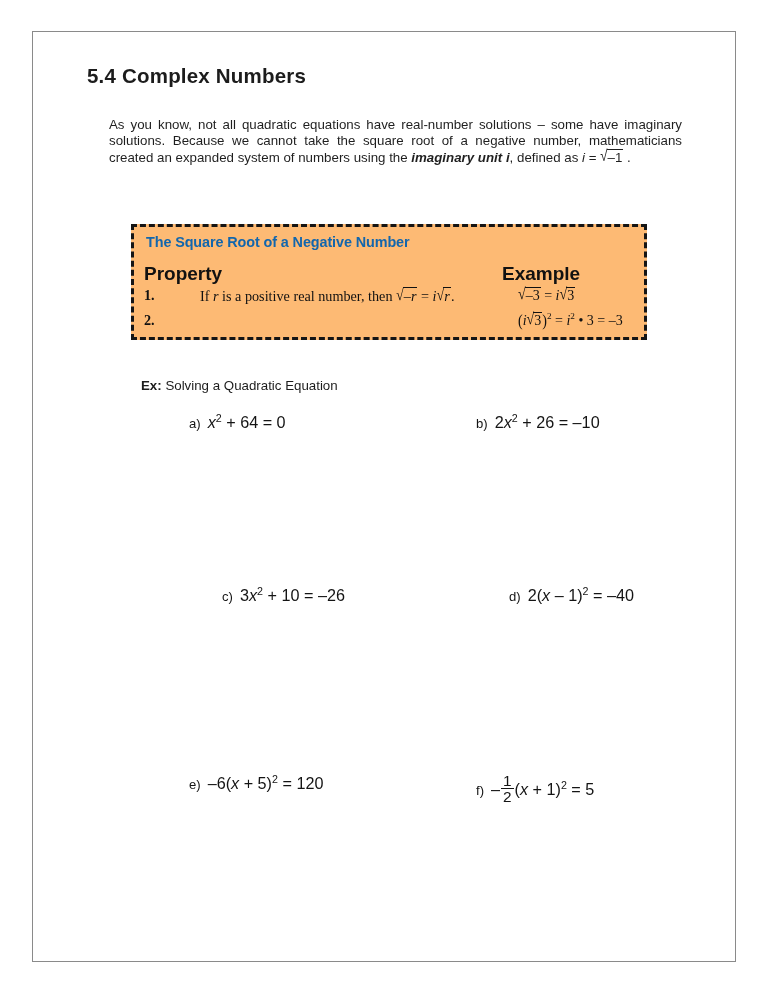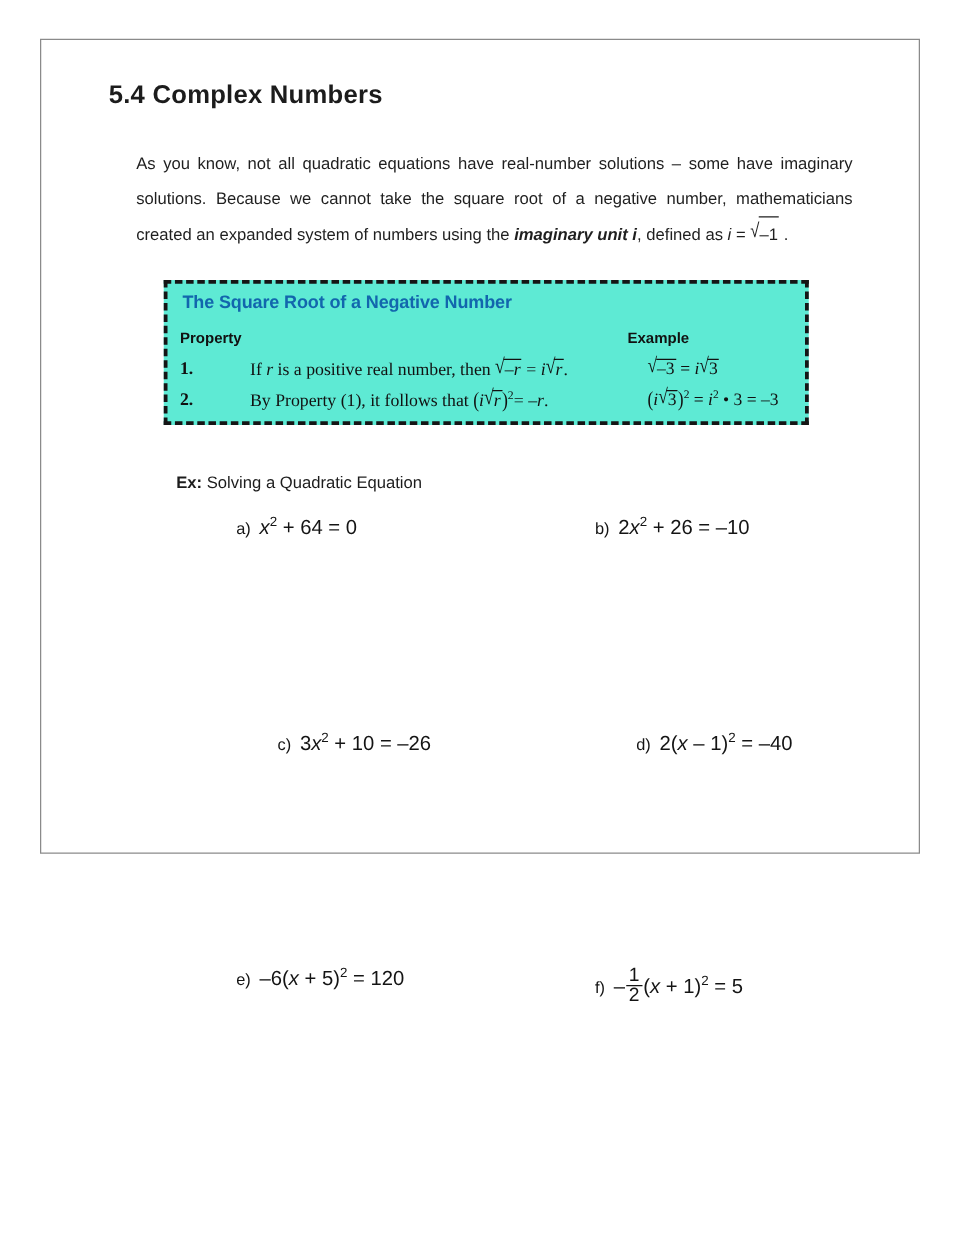--- a/index.html
+++ b/index.html
@@ -14,21 +14,21 @@
     font-family: "Liberation Sans", sans-serif;
     -webkit-font-smoothing: antialiased;
   }
 
   
   #page-sheet {
     position: absolute;
     left: 32px;
     top: 31px;
     width: 704px;
-    height: 652px;
+    height: 931px;
     border: 1px solid #8a8a8a;
     background: #ffffff;
     box-sizing: border-box;
   }
 
   
   #section-title {
     position: absolute;
     left: 54px;
     top: 32px;
@@ -39,21 +39,21 @@
     white-space: nowrap;
   }
 
   
   #intro-paragraph {
     position: absolute;
     left: 76px;
     top: 85px;
     width: 573px;
     font-size: 13.3px;
-    line-height: 28px;
+    line-height: 16px;
     color: #1f1f1f;
     text-align: justify;
     text-justify: inter-word;
   }
   #intro-paragraph .bital { font-style: italic; font-weight: bold; }
   .mvar { font-style: italic; }
 
   
   .radical {
     display: inline-block;
@@ -77,35 +77,35 @@
 
   
   #callout-box {
     position: absolute;
     left: 98px;
     top: 192px;
     width: 516px;
     height: 116px;
     box-sizing: border-box;
     border: 3px dashed #151515;
-    background: #5eead4;
+    background: #fdba74;
   }
   #callout-title {
     position: absolute;
     left: 12px;
     top: 7px;
     font-size: 14.4px;
     font-weight: bold;
     color: #1266ad;
     letter-spacing: -0.1px;
     white-space: nowrap;
   }
   .callout-col-head {
     position: absolute;
-    font-size: 12px;
+    font-size: 19px;
     font-weight: bold;
     color: #111111;
     font-family: "Liberation Sans", sans-serif;
     white-space: nowrap;
   }
   #head-property { left: 10px; top: 36px; }
   #head-example  { left: 368px; top: 36px; }
 
   .prop-num {
     position: absolute;
@@ -227,21 +227,20 @@
     <div class="callout-col-head" id="head-property">Property</div>
 
     <div class="callout-col-head" id="head-example">Example</div>
 
     <div class="prop-num row-1">1.</div>
     <div class="prop-text row-1"><span>If </span><span class="mvar">r</span><span> is a positive real number, then </span><span class="radical"><span class="rad-sign">√</span><span class="rad-body mvar">–r</span></span><span> = </span><span class="mvar">i</span><span class="radical"><span class="rad-sign">√</span><span class="rad-body mvar">r</span></span><span>.</span></div>
 
     <div class="prop-example row-1"><span class="radical"><span class="rad-sign">√</span><span class="rad-body">–3</span></span><span> = </span><span class="mvar">i</span><span class="radical"><span class="rad-sign">√</span><span class="rad-body">3</span></span></div>
 
     <div class="prop-num row-2">2.</div>
-    <div class="prop-text row-2"><span>By Property (1), it follows that </span><span class="paren-big">(</span><span class="mvar">i</span><span class="radical"><span class="rad-sign">√</span><span class="rad-body mvar">r</span></span><span class="paren-big">)</span><sup class="exp">2</sup><span>= </span><span class="mvar">–r</span><span>.</span></div>
 
     <div class="prop-example row-2"><span class="paren-big">(</span><span class="mvar">i</span><span class="radical"><span class="rad-sign">√</span><span class="rad-body">3</span></span><span class="paren-big">)</span><sup class="exp">2</sup><span> = </span><span class="mvar">i</span><sup class="exp">2</sup><span> • 3 = </span><span>–3</span></div>
   </div>
 
   <div id="ex-heading">
     <span class="ex-label">Ex:</span>
     <span>Solving a Quadratic Equation</span>
   </div>
 
   <div id="problem-grid">

